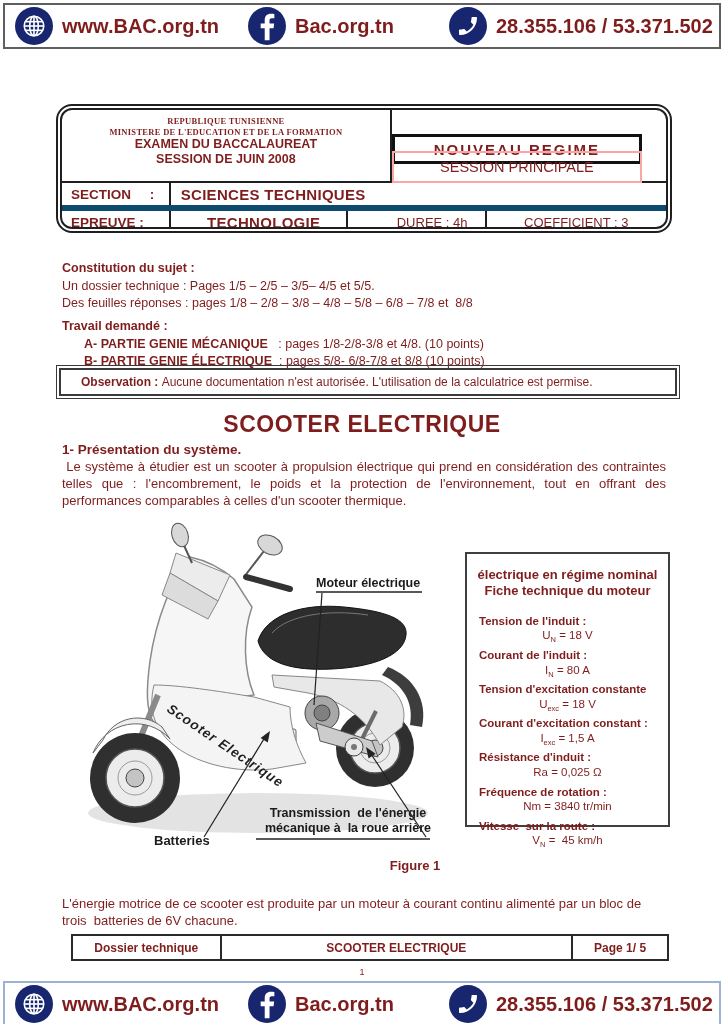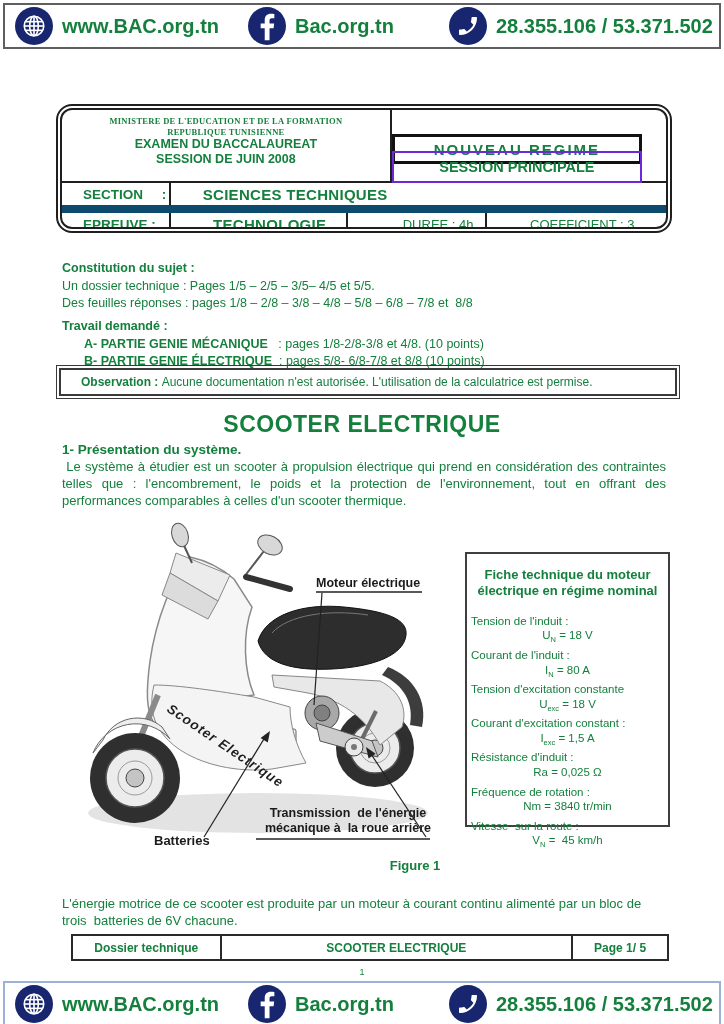--- a/index.html
+++ b/index.html
@@ -1,18 +1,18 @@
 <!DOCTYPE html>
 <html><head>
 <meta charset="utf-8">
 <style>
   html,body { margin:0; padding:0; background:#ffffff; }
   .page {
     position:relative; width:724px; height:1024px; background:#fff;
-    font-family:"Liberation Sans", sans-serif; color:#15803d; overflow:hidden;
+    font-family:"Liberation Sans", sans-serif; color:#7f1d1d; overflow:hidden;
   }
 
   
   .bar { position:absolute; left:3px; width:714px; height:42px; background:#fff; }
   .bar.top { top:3px; border:2px solid #5f5f5f; }
   .bar.bottom { top:981px; border:2px solid #9db0d6; }
   .bar-group { position:absolute; top:0; height:100%; display:flex; align-items:center; gap:9px; }
   .bar-label { font-size:20px; font-weight:bold; white-space:nowrap; }
   .icon-circle { width:38px; height:38px; border-radius:50%; background:#17266f;
                  display:flex; align-items:center; justify-content:center; flex:0 0 auto; }
@@ -24,28 +24,28 @@
   .exam-row1 { display:grid; grid-template-columns:54.6% 45.4%; height:71px; }
   .ministry { border-right:2px solid #1f1f1f; text-align:center; padding-top:6px; }
   .ministry .small { font-size:8.5px; font-weight:bold; line-height:10.5px;
                      font-family:"Liberation Serif", serif; letter-spacing:0.3px; }
   .ministry .big { font-size:12.5px; font-weight:bold; line-height:15px; }
   .regime-col { position:relative; }
   .regime-box { position:absolute; left:0; right:24px; top:24px; height:24px;
                 border:3px solid #111; display:flex; align-items:center; justify-content:center;
                 font-weight:bold; font-size:15px; letter-spacing:2px; white-space:nowrap; }
   .session-box { position:absolute; left:0; right:24px; top:41px; height:28px;
-                 border:2px solid #6d28d9; display:flex; align-items:center; justify-content:center;
-                 font-weight:bold; font-size:14.5px; white-space:nowrap; }
+                 border:2px solid #fca5a5; display:flex; align-items:center; justify-content:center;
+                 font-weight:normal; font-size:14.5px; white-space:nowrap; }
   .exam-row2 { display:grid; grid-template-columns:18% 82%; border-top:2px solid #1f1f1f; height:22px; }
-  .exam-row3 { display:grid; grid-template-columns:18% 29.3% 23% 29.7%; border-top:8px solid #0c4a6e; height:22px; }
-  .ecell { display:flex; align-items:center; white-space:nowrap; overflow:hidden;margin-left:12px; }
+  .exam-row3 { display:grid; grid-template-columns:18% 29.3% 23% 29.7%; border-top:6px solid #0c4a6e; height:22px; }
+  .ecell { display:flex; align-items:center; white-space:nowrap; overflow:hidden; }
   .ecell.rb { border-right:2px solid #1f1f1f;padding-left:32px; }
   .ecell.lab { font-size:13.5px; font-weight:bold; padding-left:9px; }
-  .ecell.val { font-size:15px; font-weight:bold; padding-left:20px; letter-spacing:0.3px; }
+  .ecell.val { font-size:15px; font-weight:bold; padding-left:10px; letter-spacing:0.3px; }
   .ecell.ctr { justify-content:center; }
   .ecell.mid { font-size:13px; }
 
   
   .tblock { position:absolute; left:62px; width:604px; font-size:12.5px; line-height:17.5px; }
   .bold { font-weight:bold; }
   .indent { padding-left:22px; font-size:12.5px; line-height:17px; }
 
   .obsbox { position:absolute; left:59px; top:368px; width:594px; height:24px;
             border:2px solid #3a3a3a; outline:1px solid #3a3a3a; outline-offset:2px;
@@ -56,21 +56,21 @@
   .sec-head { position:absolute; left:62px; top:442px; font-size:13.5px; font-weight:bold; }
   .para { position:absolute; left:62px; width:604px; font-size:13px; line-height:17px; }
   .para.just { text-align:justify; }
 
   
   .figure-svg { position:absolute; left:58px; top:515px; }
   .fiche { position:absolute; left:465px; top:552px; width:201px; height:271px;
            border:2px solid #3f3f3f; background:#fff; }
   .fiche-title { margin-top:13px; text-align:center; font-size:13px; font-weight:bold; line-height:16px; }
   .fiche-specs { margin-top:15px; font-size:11.5px; line-height:14.4px; }
-  .fiche-label { padding-left:4px; }
+  .fiche-label { padding-left:12px;font-weight:bold; }
   .fiche-value { text-align:center; }
   .fiche-value sub { font-size:7.5px; }
 
   .fig-caption { position:absolute; left:340px; top:858px; width:150px; text-align:center;
                  font-size:13px; font-weight:bold; }
 
   
   .ftable { position:absolute; left:71px; top:934px; width:594px; height:23px;
             border:2px solid #2a2a2a; display:grid; grid-template-columns:25% 59.2% 15.8%; }
   .fcell { display:flex; align-items:center; justify-content:center;
@@ -116,22 +116,22 @@
           </g>
         </svg>
       </span>
       <span class="bar-label">28.355.106 / 53.371.502</span>
     </div>
   </div>
 
   <div class="exambox">
     <div class="exam-row1">
       <div class="ministry">
+        <div class="small">REPUBLIQUE TUNISIENNE</div>
         <div class="small">MINISTERE DE L'EDUCATION ET DE LA FORMATION</div>
-        <div class="small">REPUBLIQUE TUNISIENNE</div>
         <div class="big">EXAMEN DU BACCALAUREAT</div>
         <div class="big">SESSION DE JUIN 2008</div>
       </div>
       <div class="regime-col">
         <div class="regime-box">NOUVEAU REGIME</div>
         <div class="session-box">SESSION PRINCIPALE</div>
       </div>
     </div>
     <div class="exam-row2">
       <div class="ecell lab rb">SECTION&nbsp;&nbsp;&nbsp;&nbsp;&nbsp;:</div>
@@ -238,22 +238,22 @@
 
     <text x="290" y="302" text-anchor="middle" font-size="12.5" font-weight="bold" fill="#1b1b1b">Transmission &nbsp;de l'énergie</text>
     <text x="290" y="317" text-anchor="middle" font-size="12.5" font-weight="bold" fill="#1b1b1b">mécanique à &nbsp;la roue arrière</text>
     <line x1="198" y1="324" x2="372" y2="324" stroke="#222" stroke-width="1.5"></line>
     <line x1="368" y1="322" x2="311" y2="236" stroke="#222" stroke-width="1.2"></line>
     <polygon points="308,232 317.6,238.8 310.6,243.5" fill="#222"></polygon>
   </svg>
 
   <div class="fiche">
     <div class="fiche-title">
+      <div>électrique en régime nominal</div>
       <div>Fiche technique du moteur</div>
-      <div>électrique en régime nominal</div>
     </div>
     <div class="fiche-specs">
       <div class="fiche-label">Tension de l'induit :</div>
       <div class="fiche-value"><span>U</span><sub>N</sub><span> = 18 V</span></div>
       <div class="fiche-label">Courant de l'induit :</div>
       <div class="fiche-value"><span>I</span><sub>N</sub><span> = 80 A</span></div>
       <div class="fiche-label">Tension d'excitation constante</div>
       <div class="fiche-value"><span>U</span><sub>exc</sub><span> = 18 V</span></div>
       <div class="fiche-label">Courant d'excitation constant :</div>
       <div class="fiche-value"><span>I</span><sub>exc</sub><span> = 1,5 A</span></div>

